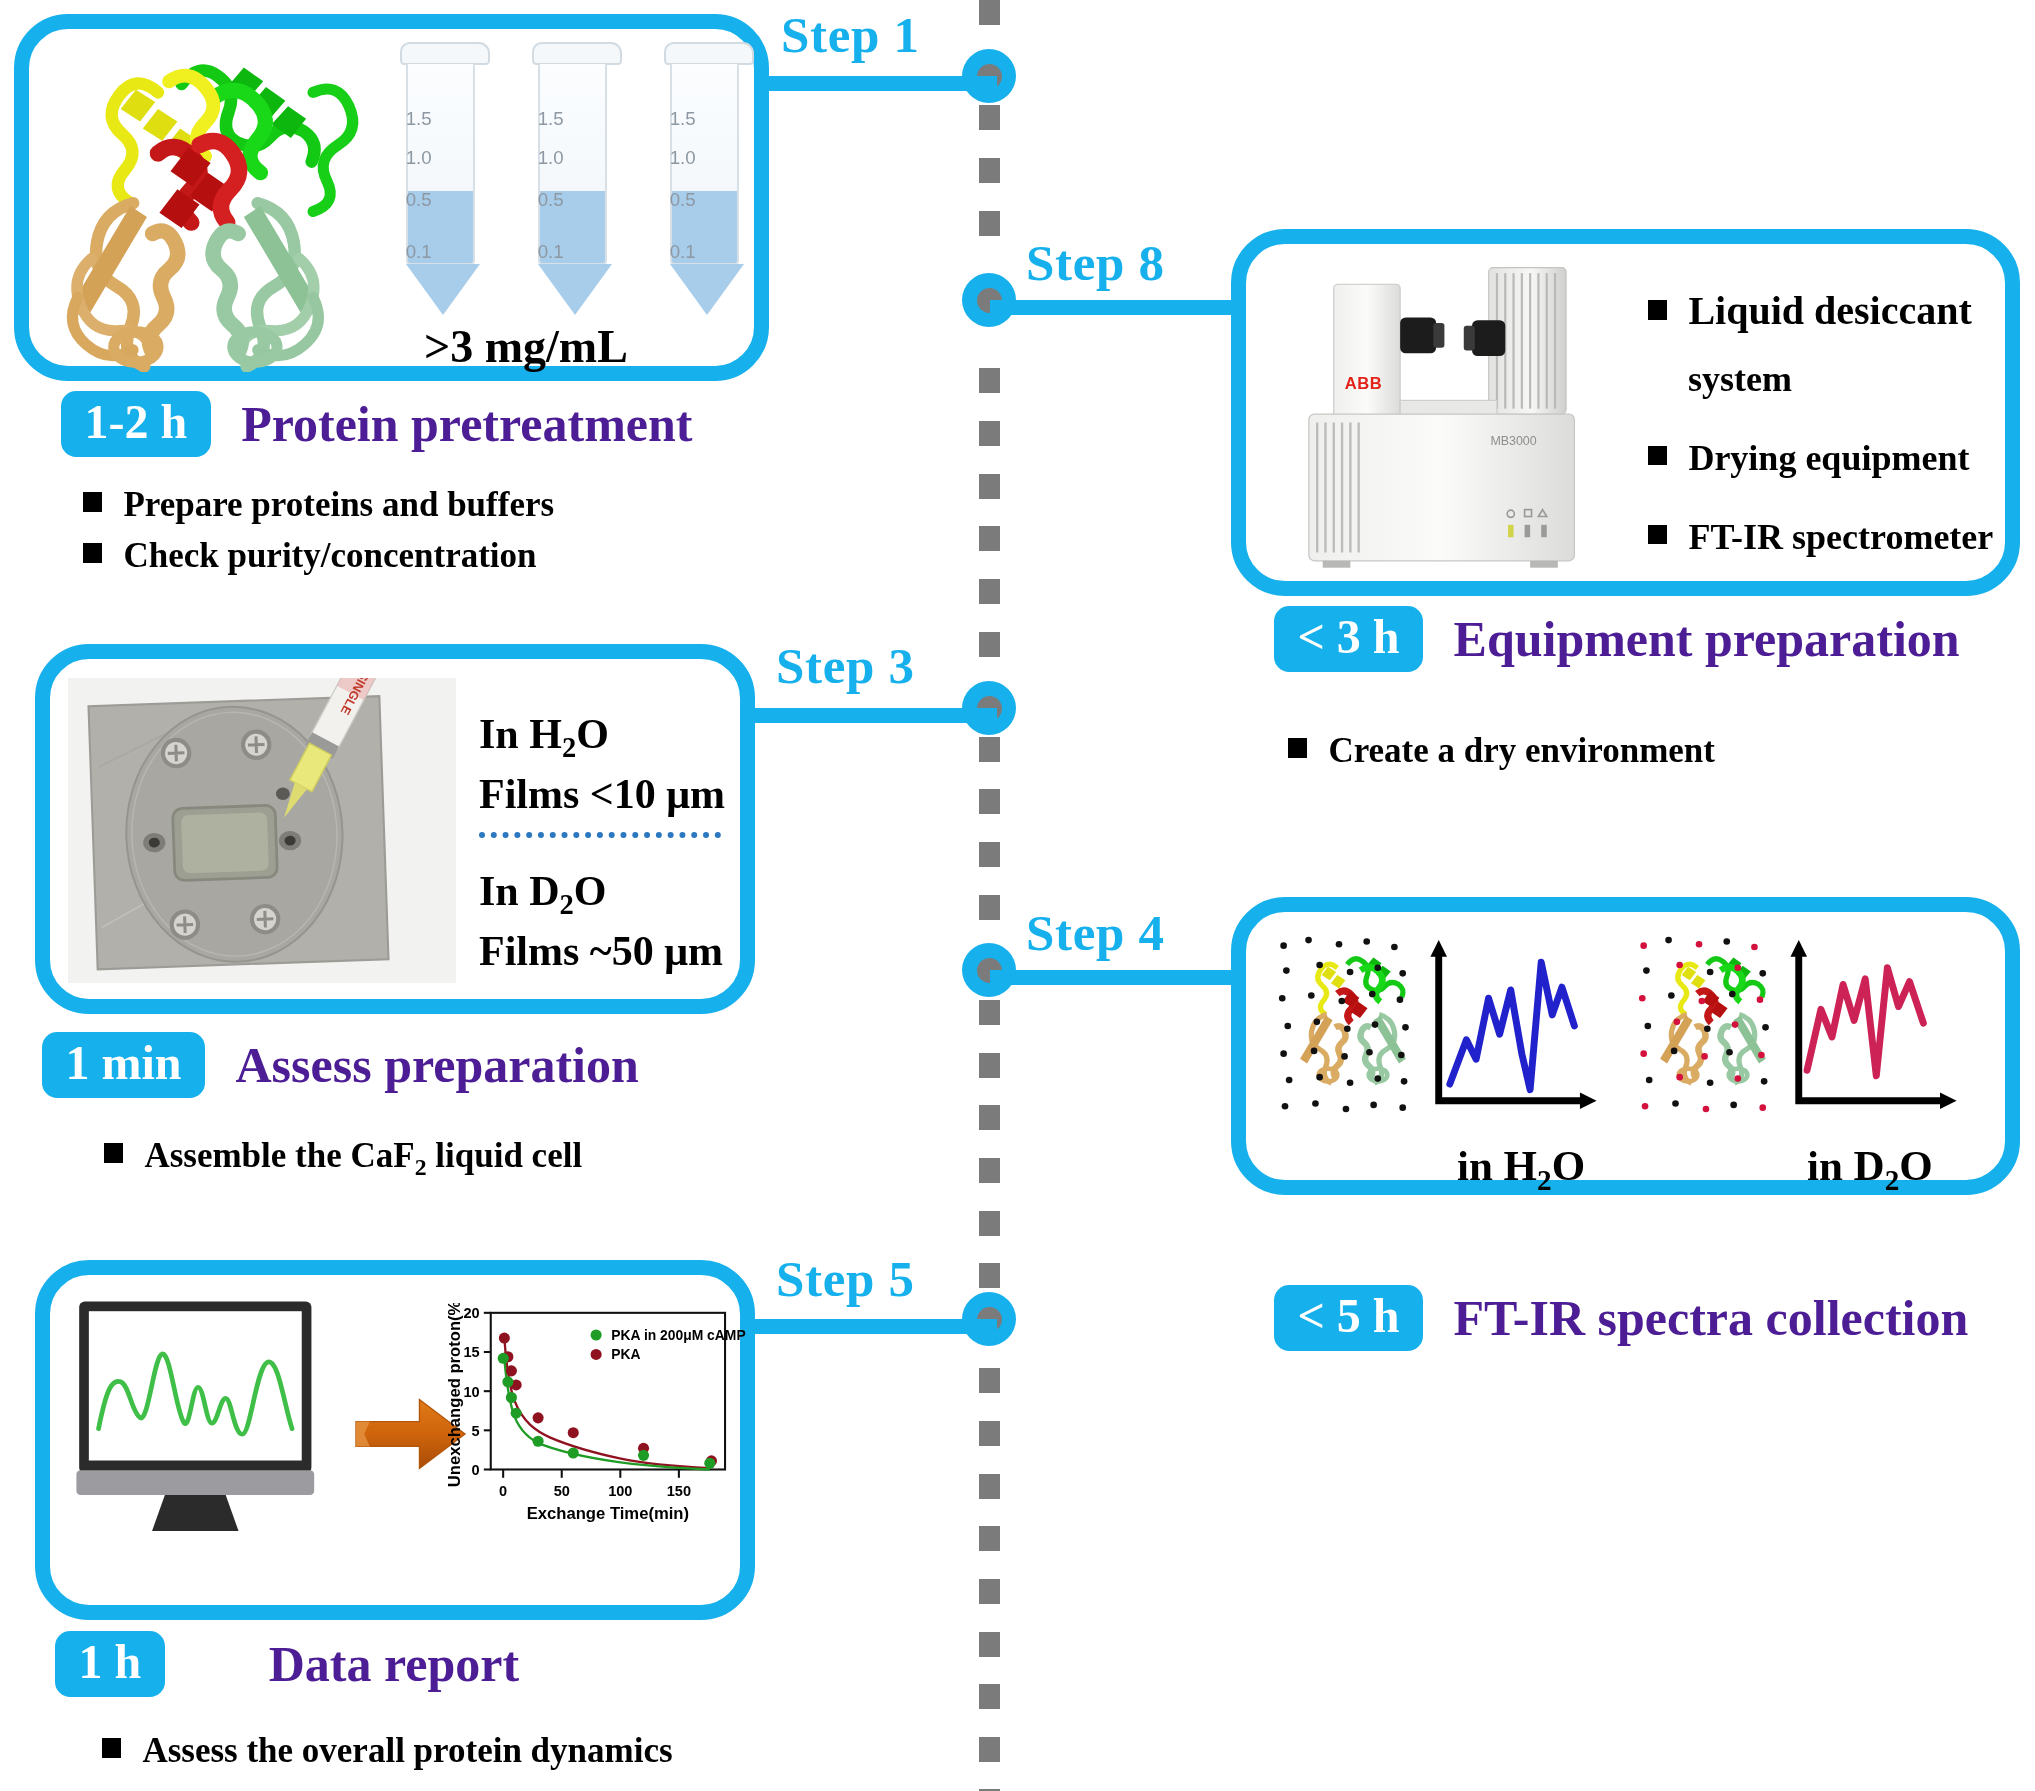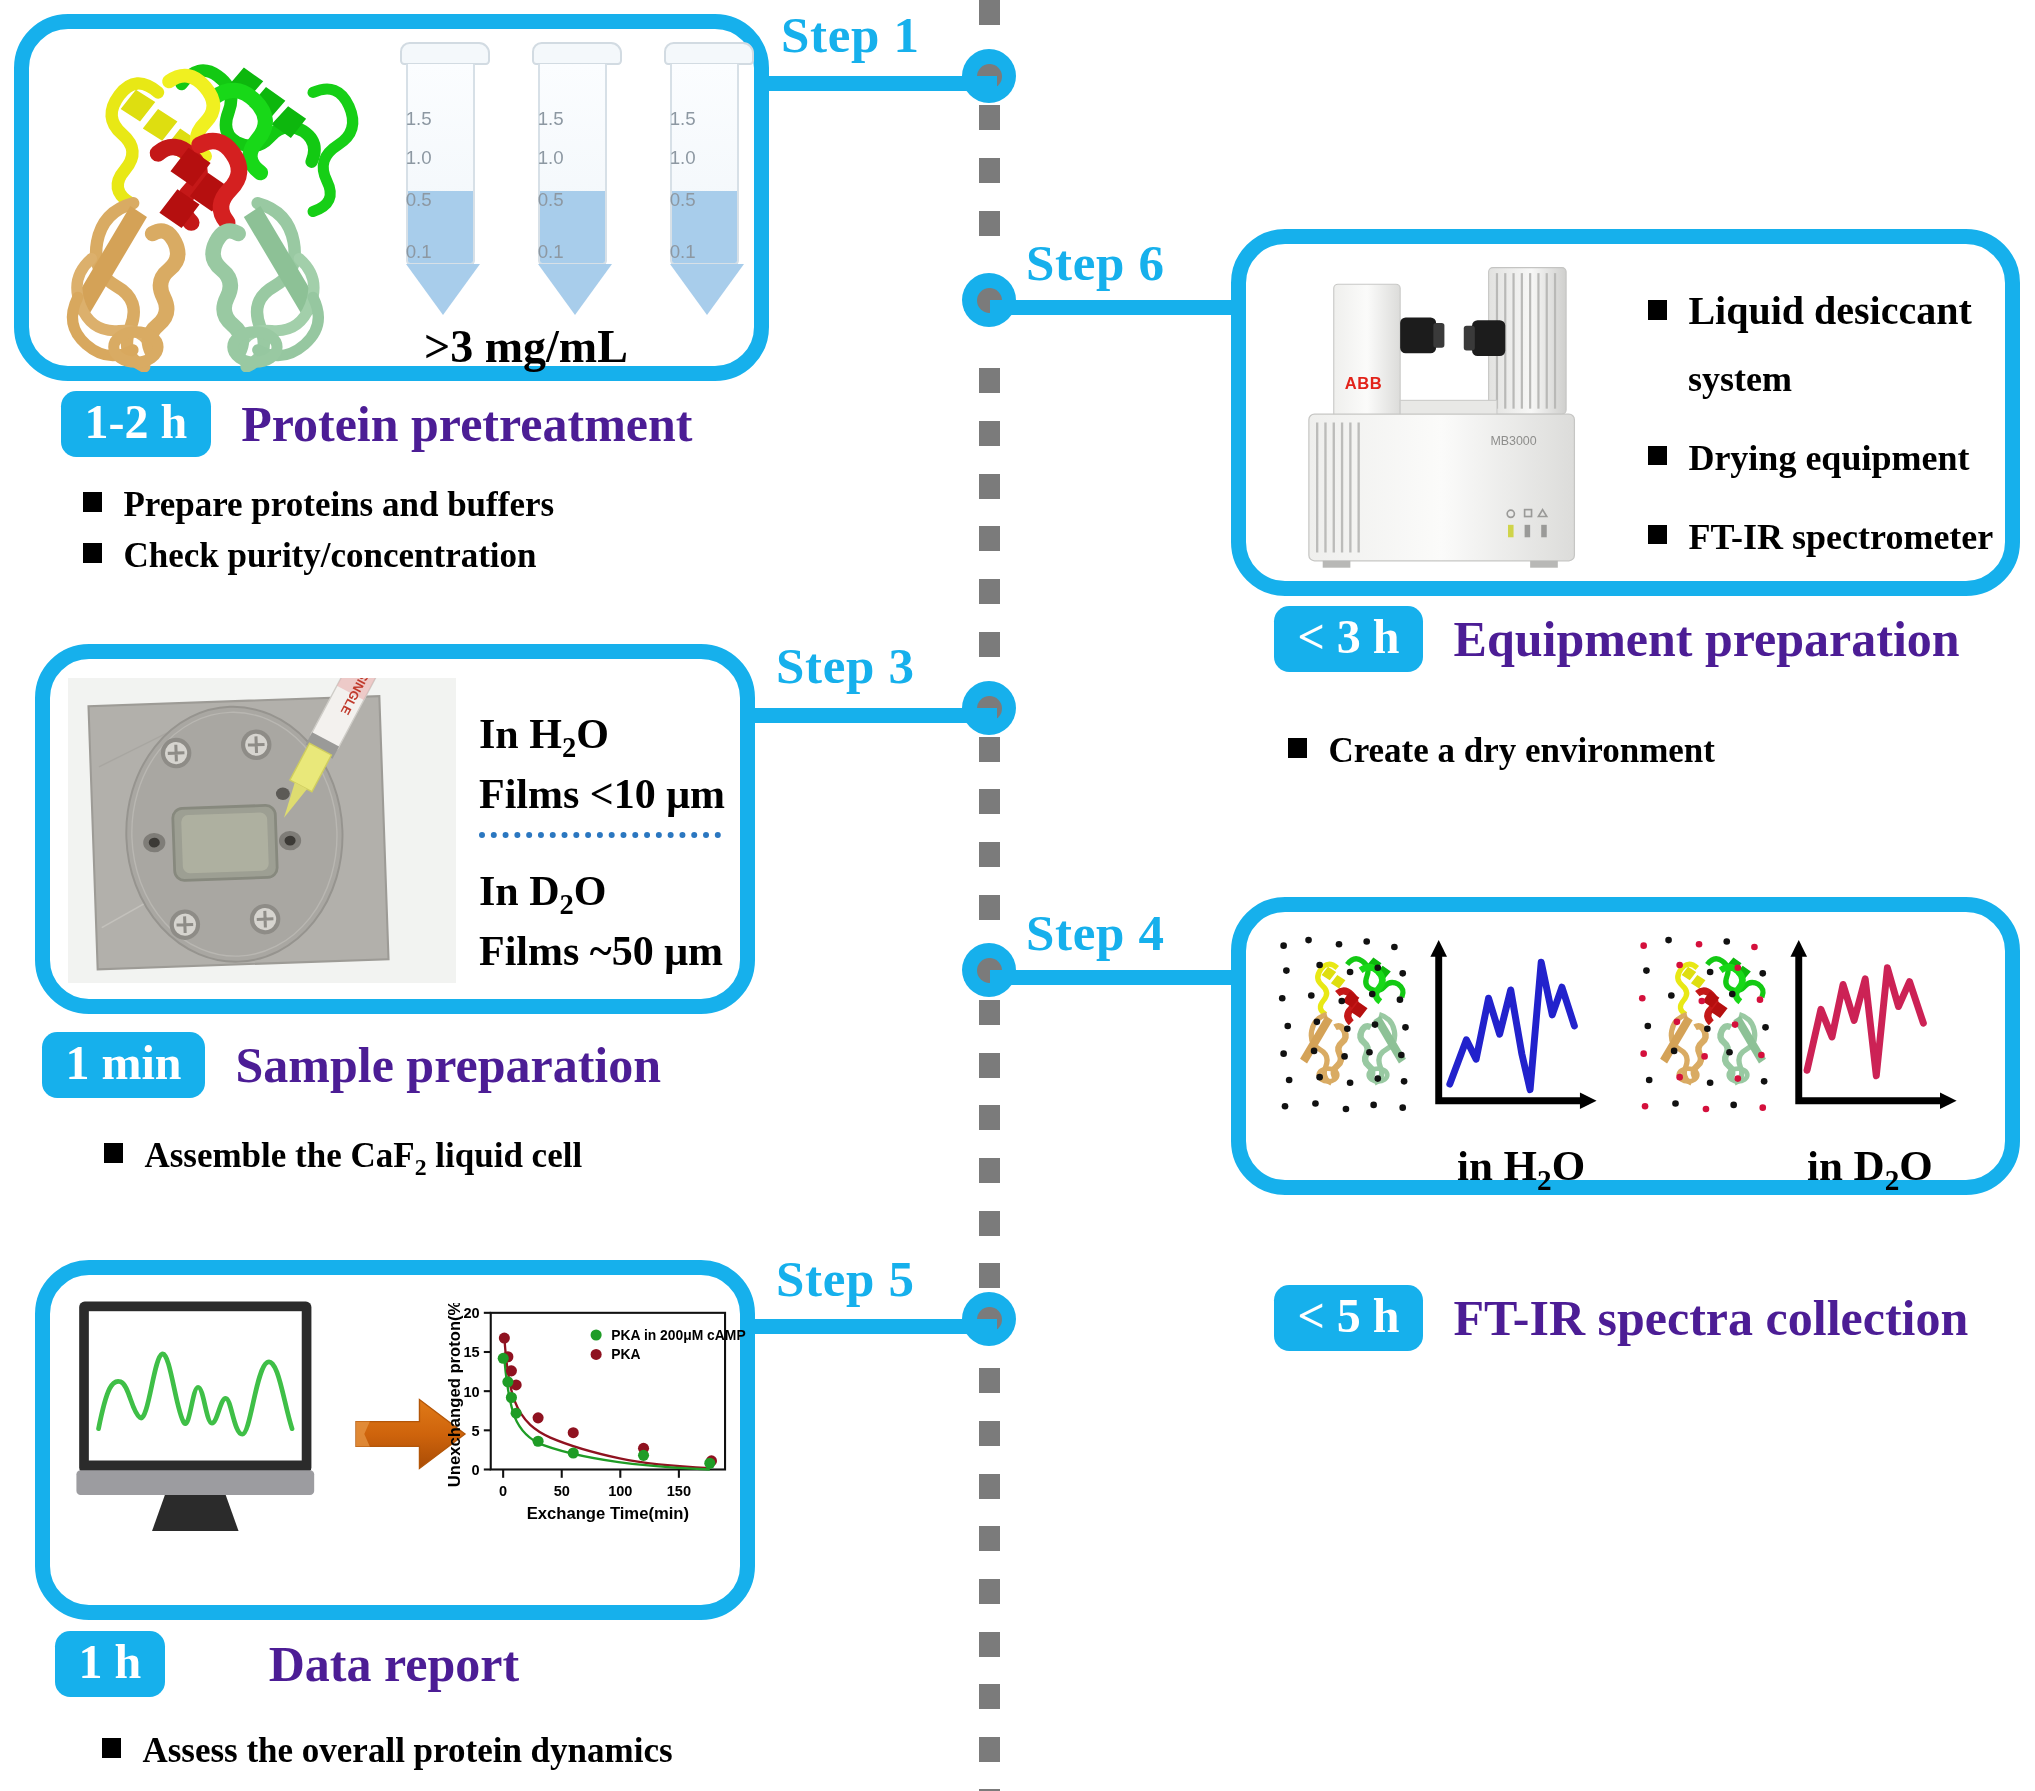--- a/index.html
+++ b/index.html
@@ -191,21 +191,21 @@
       <div class="tl-node" style="top: 1292px;"></div>
     </div>
 
   <div class="conn" style="left:755px; top:76px; width:242px;"></div>
   <div class="conn" style="left:990px; top:300px; width:242px;"></div>
   <div class="conn" style="left:741px; top:708px; width:256px;"></div>
   <div class="conn" style="left:990px; top:970px; width:242px;"></div>
   <div class="conn" style="left:741px; top:1319px; width:256px;"></div>
 
   <div class="step-label" style="left:781px; top:5.5px;">Step 1</div>
-  <div class="step-label" style="left:1026px; top:234px;">Step 6</div>
+  <div class="step-label" style="left:1026px; top:234px;">Step 8</div>
   <div class="step-label" style="left:776px; top:637px;">Step 3</div>
   <div class="step-label" style="left:1026px; top:904px;">Step 4</div>
   <div class="step-label" style="left:776px; top:1250px;">Step 5</div>
 
   <div class="card" style="left:14px; top:14px; width:755px; height:367px;">
 
     <svg class="ribbon" style="left:21px; top:-3.5px;" width="360" height="346" viewBox="0 0 260 250">
       <g stroke-linejoin="round" stroke-linecap="round">
 
         <path d="M95 42 q12 -16 26 -6 q14 10 8 26 q-6 16 6 22 q14 7 24 -4 q10 -12 24 -4 q12 8 6 22" fill="none" stroke="#13c913" stroke-width="9"></path>
@@ -441,21 +441,21 @@
     </div>
     <div class="dotdivider" style="left:429px; top:173px; width:242px;"></div>
     <div class="cellnote" style="left:429px; top:205px;">
       <div><span>In D</span><span class="sub">2</span><span>O</span></div>
       <div>Films ~50 μm</div>
     </div>
   </div>
 
   <div class="title-row" style="left:42px; top:1032px;">
     <span class="badge">1 min</span>
-    <span class="sect-title">Sample preparation</span>
+    <span class="sect-title">Assess preparation</span>
   </div>
   <div class="bullets" style="left:104px; top:1136px;">
     <div class="bullet">
         <span class="sq"></span>
         <span><span>Assemble the CaF</span><span class="sub">2</span><span> liquid cell</span></span>
       </div>
   </div>
 
   <div class="card" style="left:1231px; top:897px; width:789px; height:298px;">
     <svg style="position:absolute; left:21px; top:14px;" width="727" height="229" viewBox="0 0 525 165">

